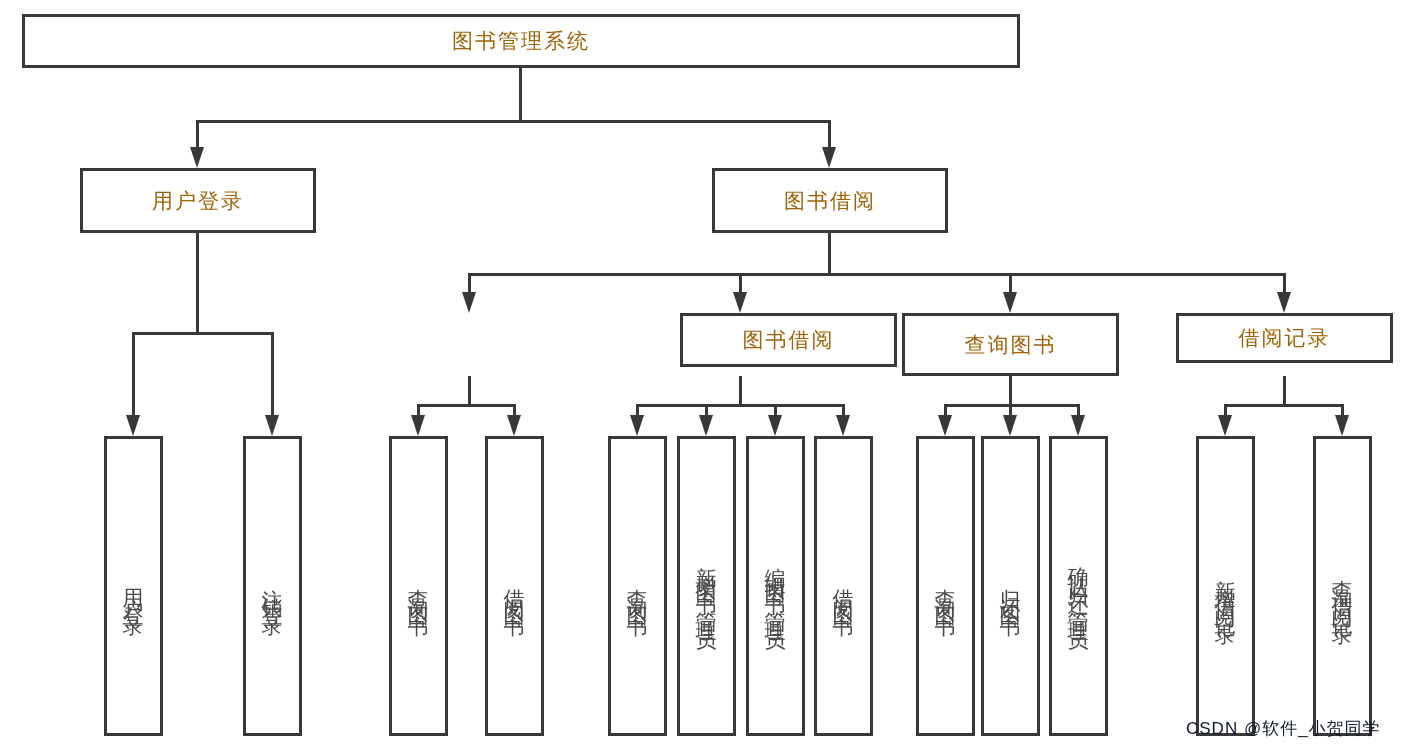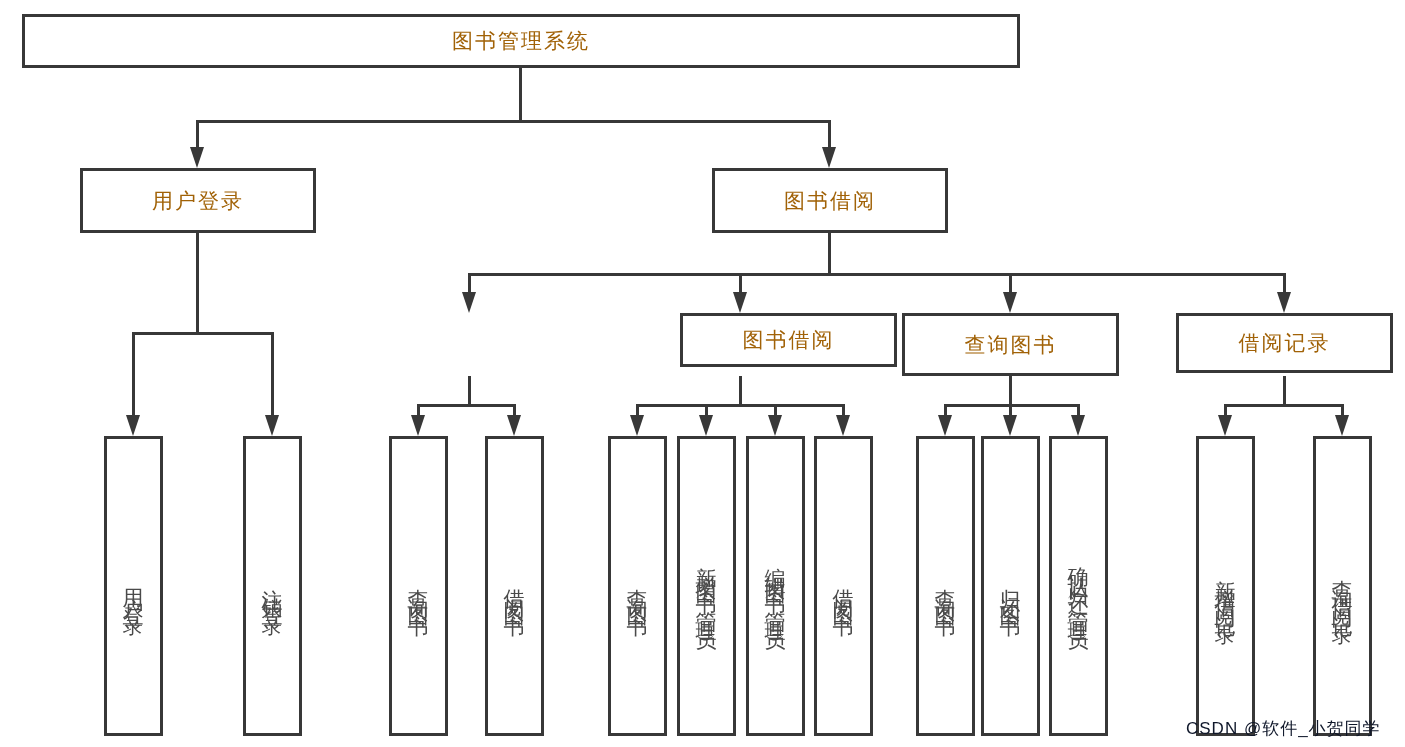--- a/index.html
+++ b/index.html
@@ -69,21 +69,21 @@
   <div class="arrow" style="left:1003px;top:292px;"></div>
   <div class="vl" style="left:1283px;top:273px;height:21px;"></div>
   <div class="arrow" style="left:1277px;top:292px;"></div>
 
   <div class="box hbox" style="left:644px;top:313px;width:217px;height:54px;margin-left:36px;">
     <span>图书借阅</span>
   </div>
   <div class="box hbox" style="left:902px;top:313px;width:217px;height:63px;">
     <span>查询图书</span>
   </div>
-  <div class="box hbox" style="left:1176px;top:313px;width:217px;height:60px;">
+  <div class="box hbox" style="left:1176px;top:313px;width:217px;height:50px;">
     <span>借阅记录</span>
   </div>
 
   <div class="vl" style="left:468px;top:376px;height:31px;"></div>
   <div class="hl" style="left:417px;top:404px;width:99px;"></div>
   <div class="vl" style="left:417px;top:404px;height:13px;"></div>
   <div class="arrow" style="left:411px;top:415px;"></div>
   <div class="vl" style="left:513px;top:404px;height:13px;"></div>
   <div class="arrow" style="left:507px;top:415px;"></div>
 

